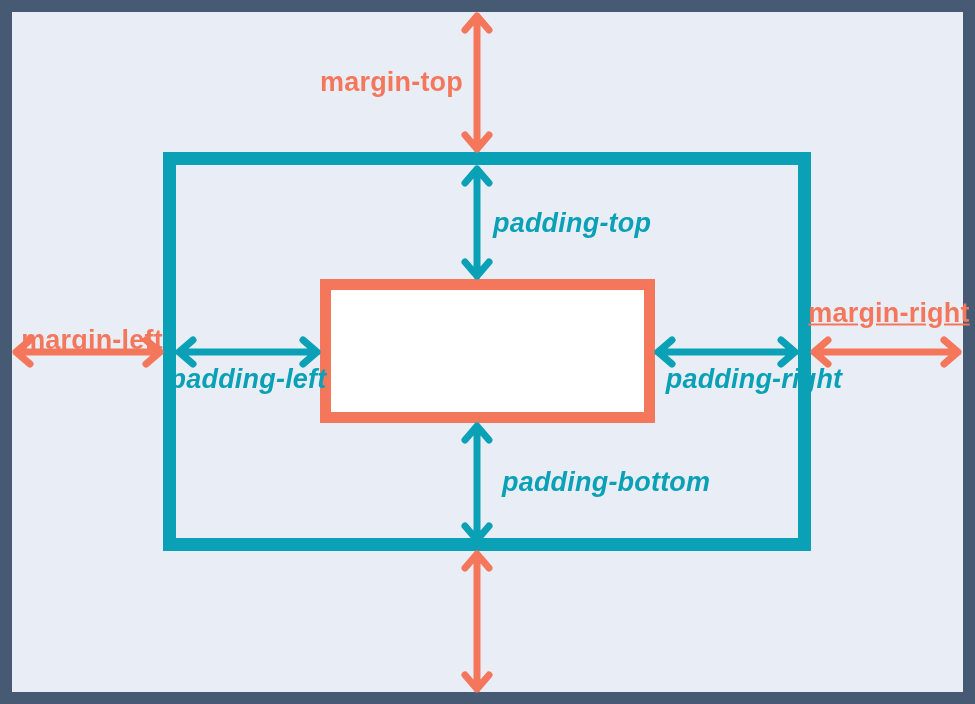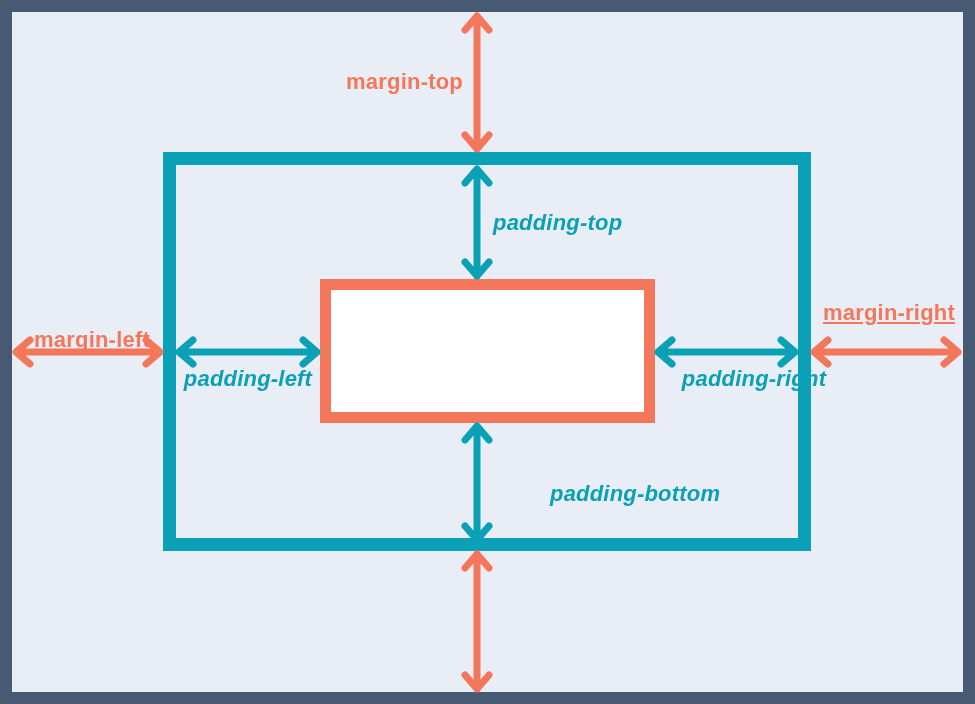--- a/index.html
+++ b/index.html
@@ -56,21 +56,21 @@
     fill: none;
     stroke-width: 7;
     stroke-linecap: round;
     stroke-linejoin: round;
   }
   .arrow.coral { stroke: var(--coral); }
   .arrow.teal  { stroke: var(--teal); }
   .label {
     position: absolute;
     font-weight: bold;
-    font-size: 22px;
+    font-size: 27px;
     letter-spacing: 0.2px;
     white-space: nowrap;
     line-height: 1;
   }
   .label.coral { color: var(--coral); }
   .label.teal  { color: var(--teal); font-style: italic; }
   .vcenter { transform: translateY(-50%); }
   .center  { transform: translate(-50%, -50%); }
 </style>
 </head>
@@ -123,15 +123,15 @@
   <div class="label teal vcenter" style="left:493px; top:223px;">padding-top</div>
 
   <div class="label coral center" style="left:92px; top:340px;">margin-left</div>
 
   <div class="label teal center" style="left:248px; top:379px;">padding-left</div>
 
   <div class="label teal center" style="left:727px; top:379px;margin-left:27px;">padding-right</div>
 
   <div class="label coral center" style="left:889px; top:313px;text-decoration:underline;">margin-right</div>
 
-  <div class="label teal vcenter" style="left:502px; top:494px;margin-left:48px;">padding-bottom</div>
+  <div class="label teal vcenter" style="left:502px; top:482px;">padding-bottom</div>
 
 </div>
 
 </body></html>

